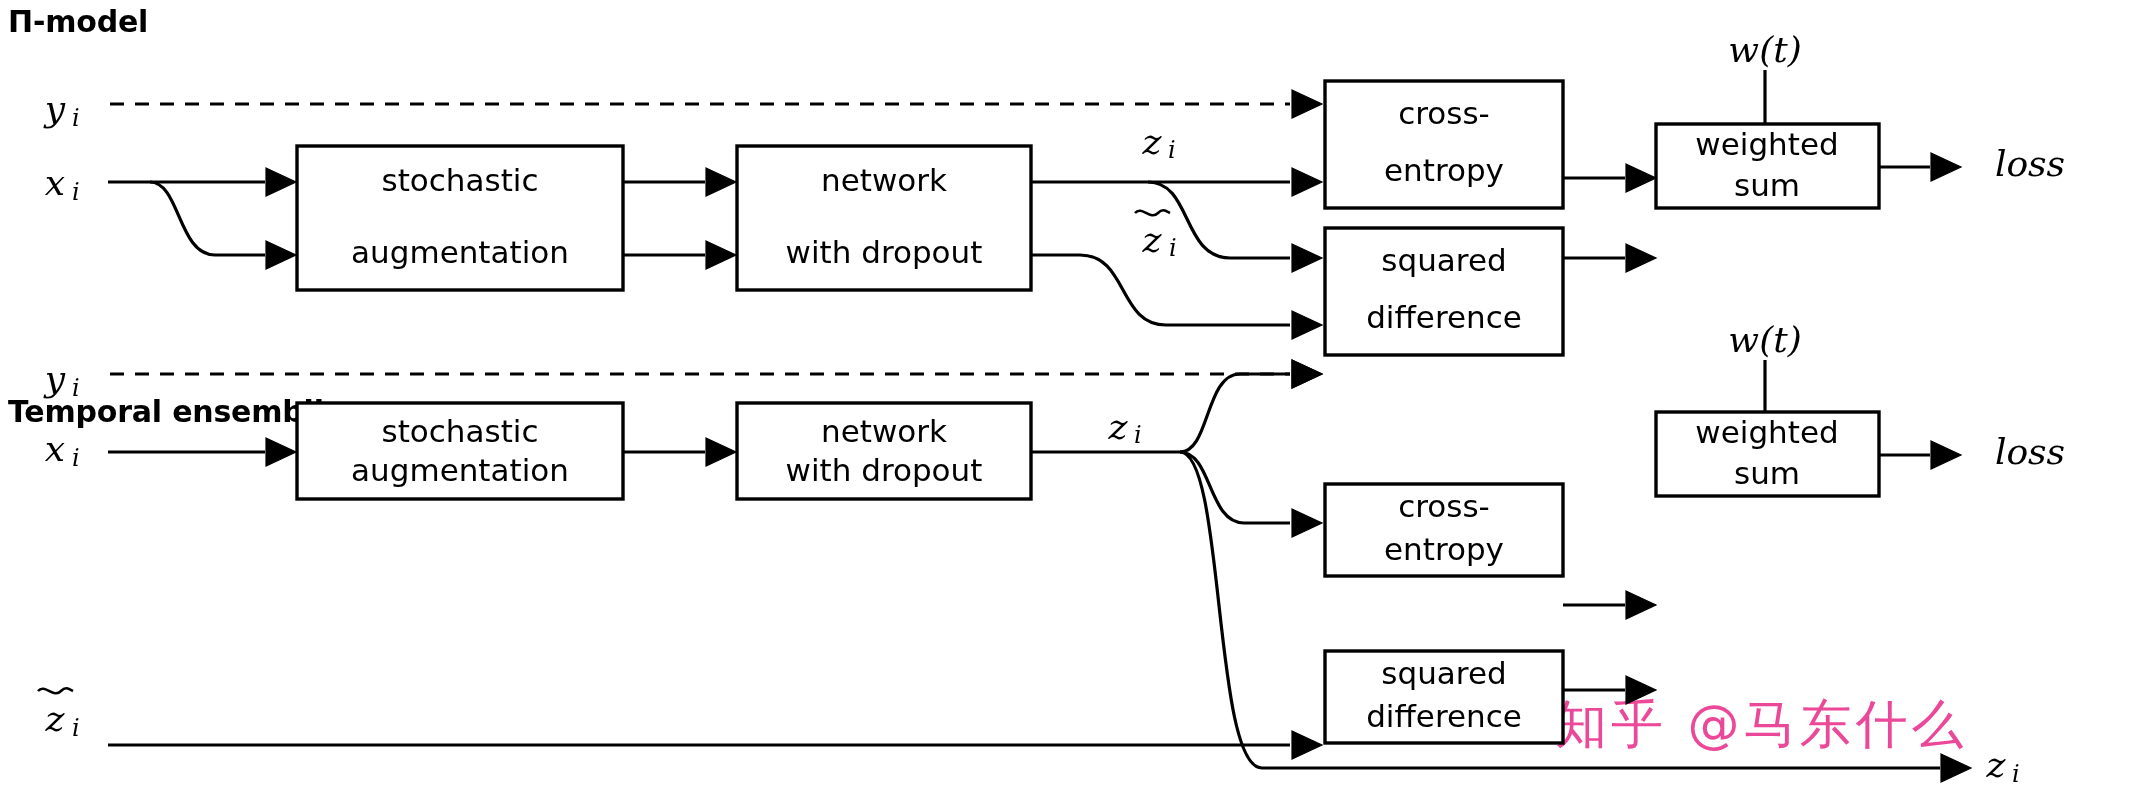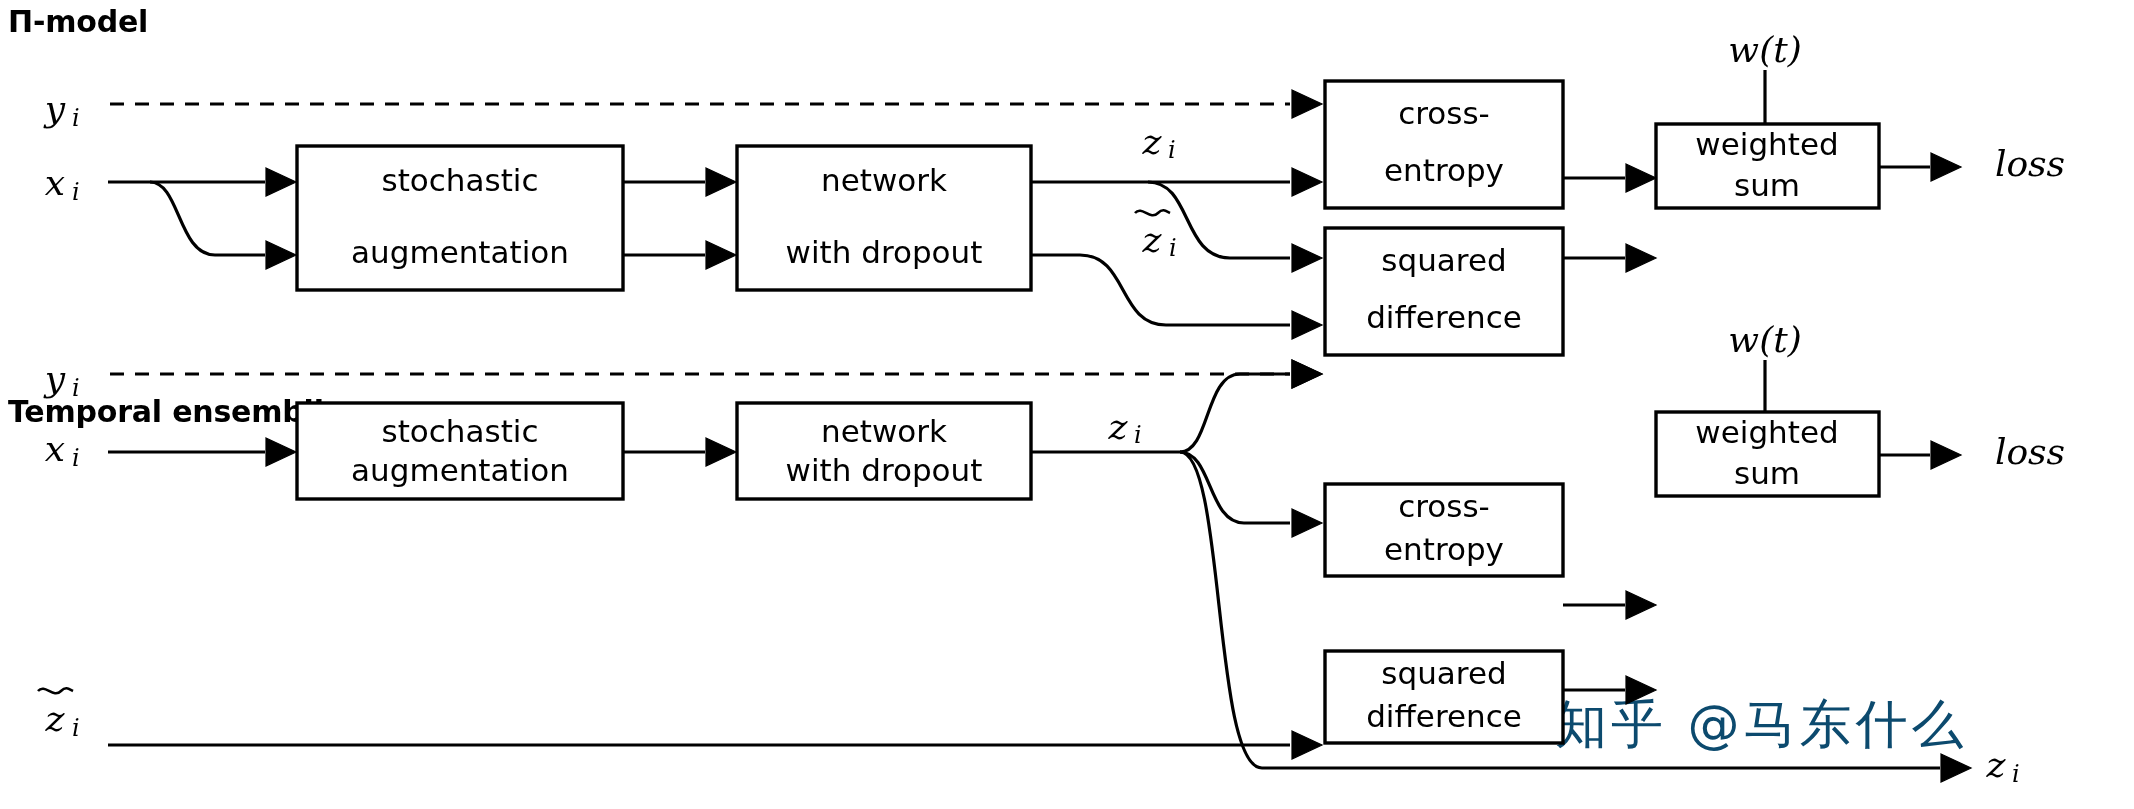--- a/index.html
+++ b/index.html
@@ -75,21 +75,21 @@
   .arrowhead {
     fill: #000000;
     stroke: #000000;
     stroke-width: 1.2;
     stroke-linejoin: miter;
   }
   .watermark {
     position: absolute;
     font-family: "DejaVu Sans", sans-serif;
     font-size: 52px;
-    color: #0c4a6e;
+    color: #ec4899;
     white-space: nowrap;
     letter-spacing: 4px;
     user-select: none;
   }
 </style>
 </head>
 <body>
 
 <div id="root">
 

